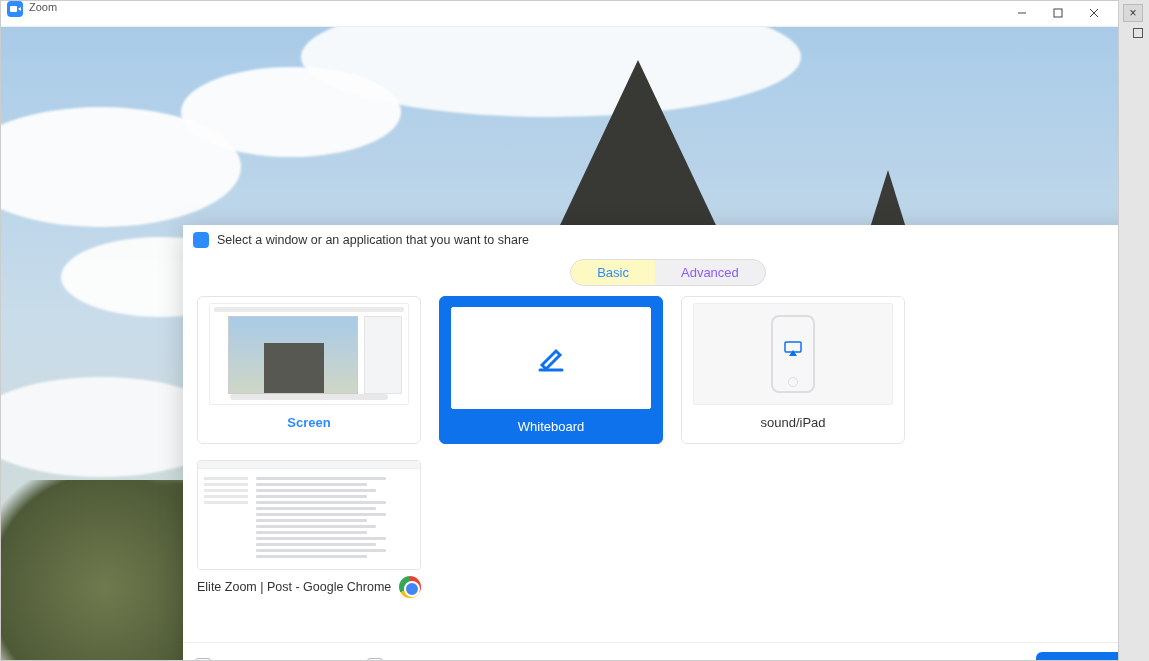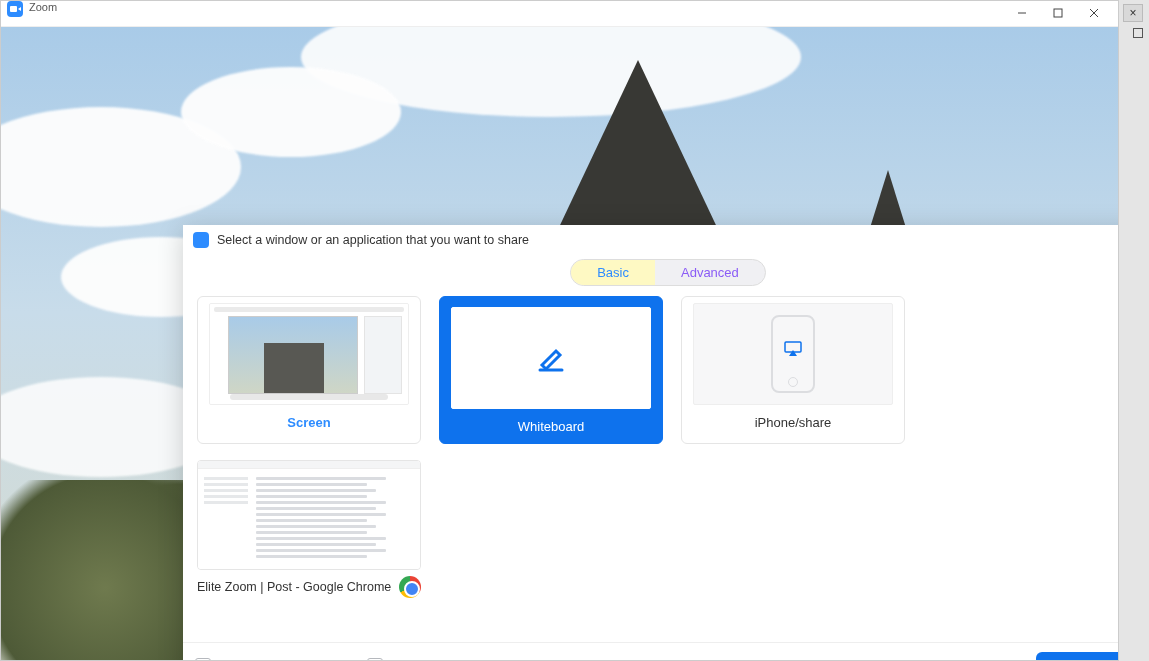--- a/index.html
+++ b/index.html
@@ -222,21 +222,21 @@
             <div class="thumb">
               <div class="phone">
                 <span class="airplay">
                   <svg viewBox="0 0 18 16">
                       <rect x="1" y="1" width="16" height="10" rx="1" fill="none" stroke="#0E72ED" stroke-width="1.5"></rect>
                       <polygon points="9,9 13,15 5,15" fill="#0E72ED"></polygon>
                     </svg>
                 </span>
               </div>
             </div>
-            <div class="label">iPhone/share</div>
+            <div class="label">sound/iPad</div>
           </div>
 
           <div class="wincard">
             <div class="wthumb">
               <div class="chrome-thumb">
                 <div class="topbar"></div>
                 <div class="side">
                     <div></div>
                     <div></div>
                     <div></div>

